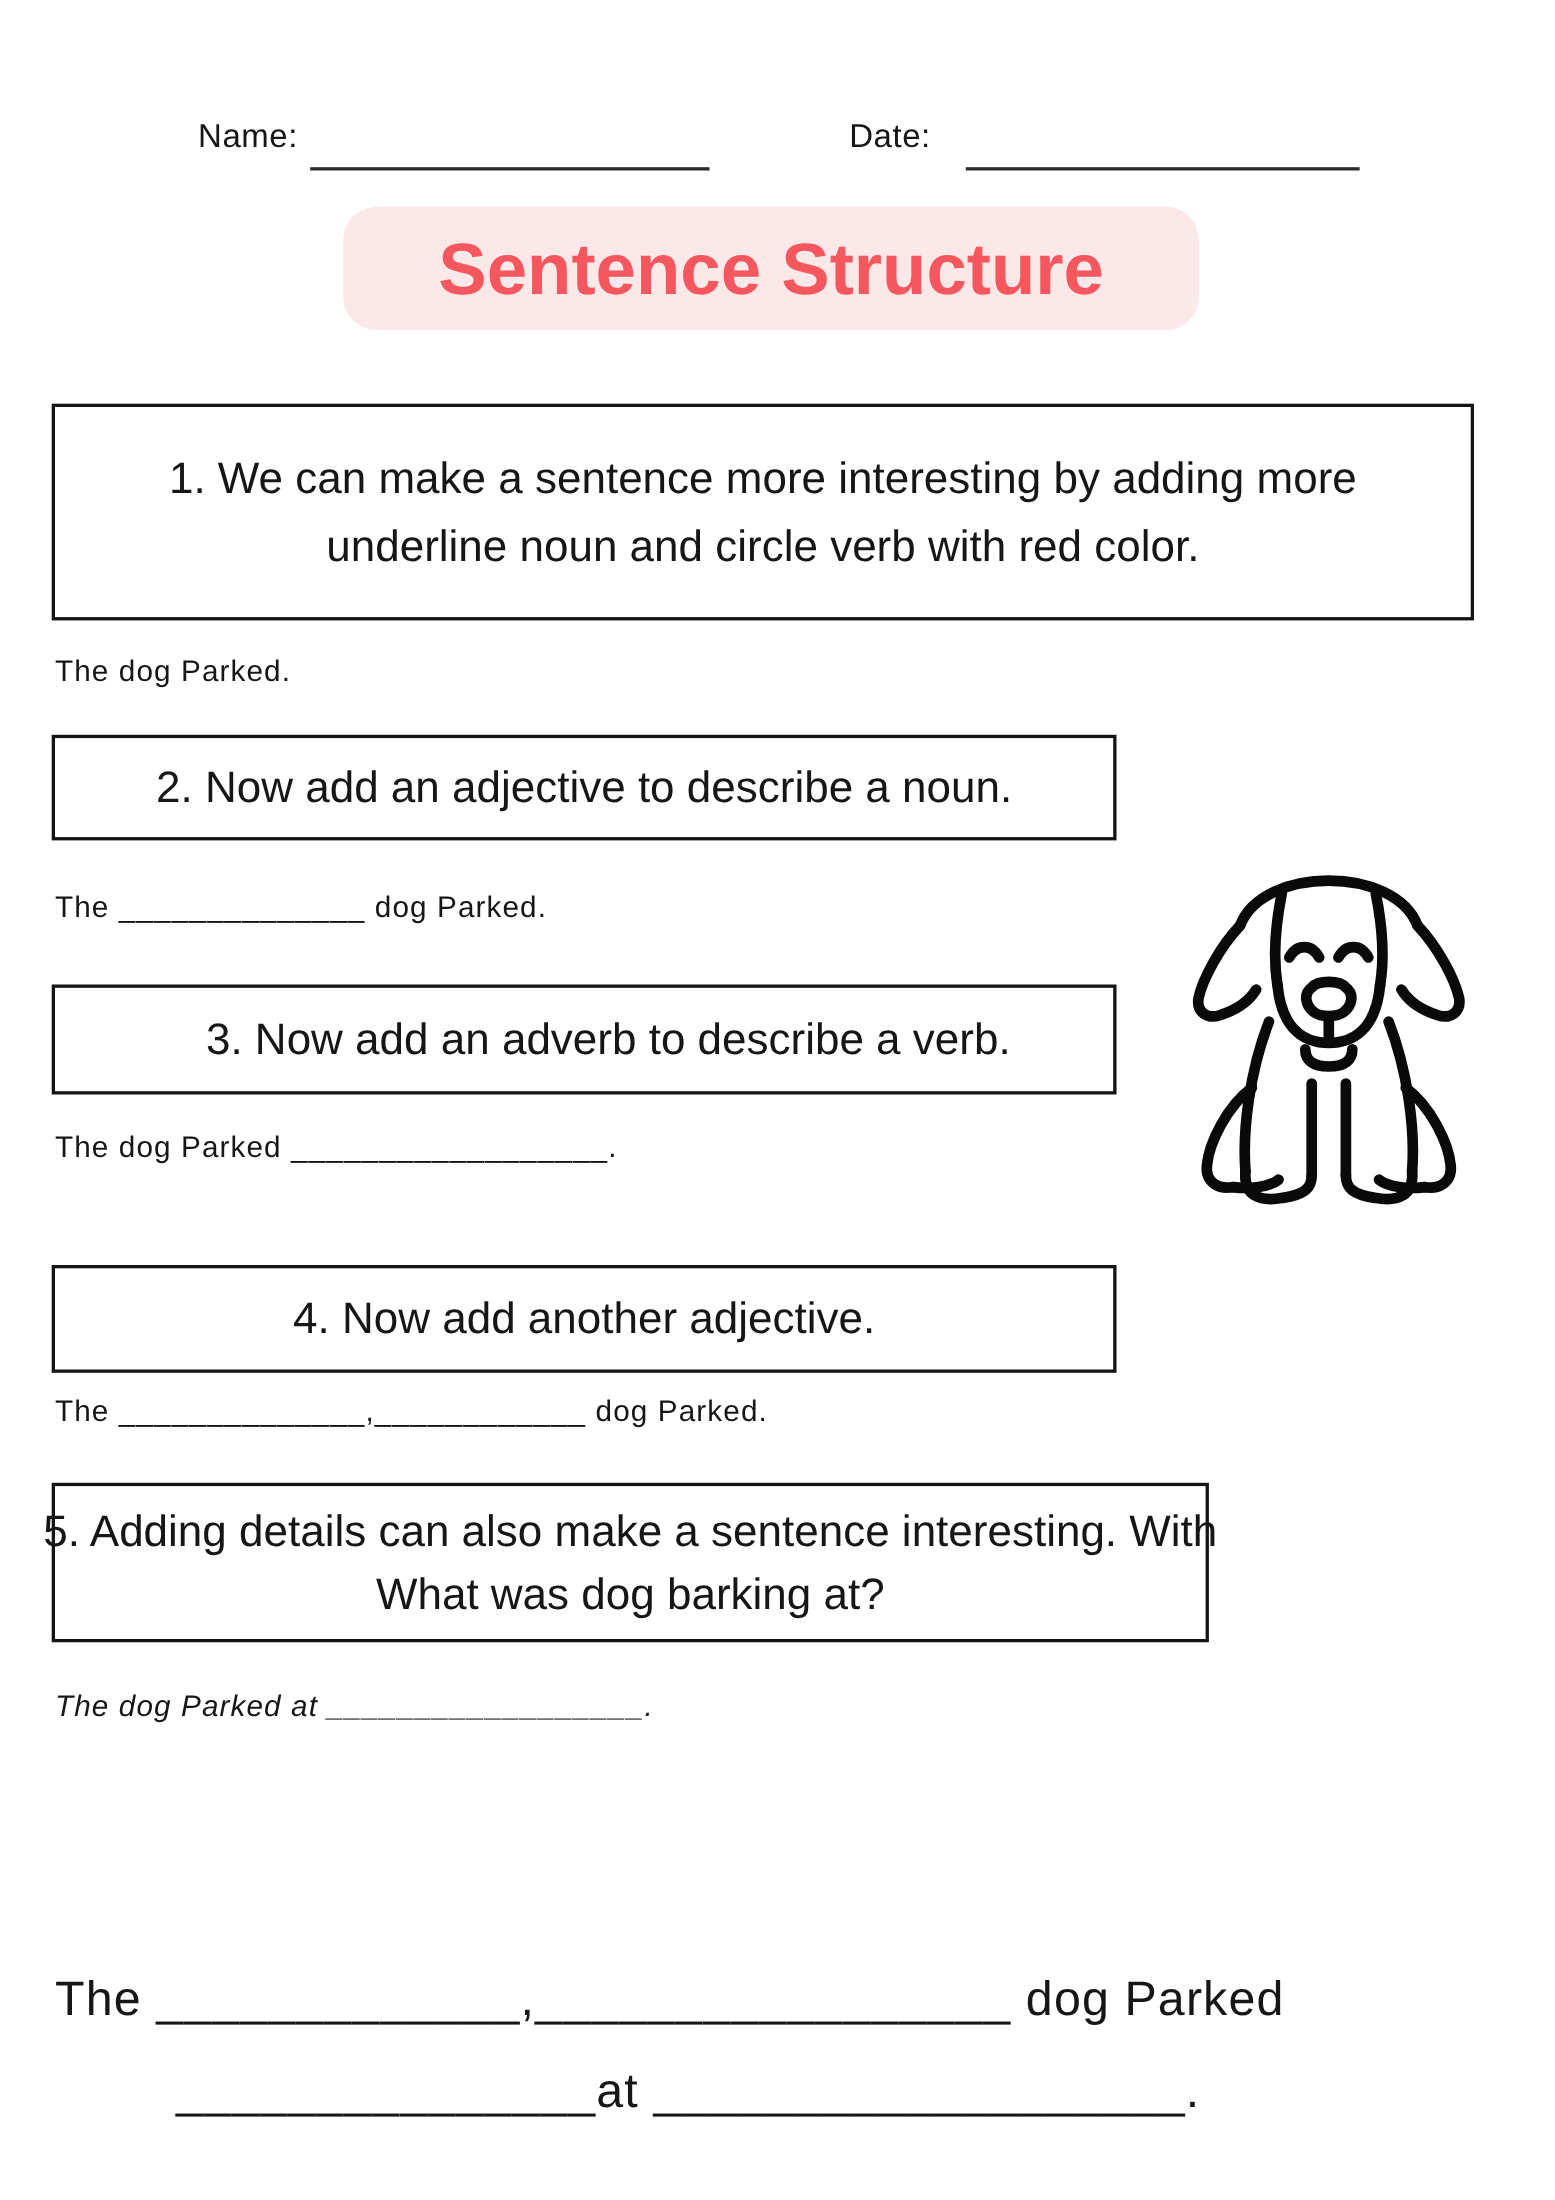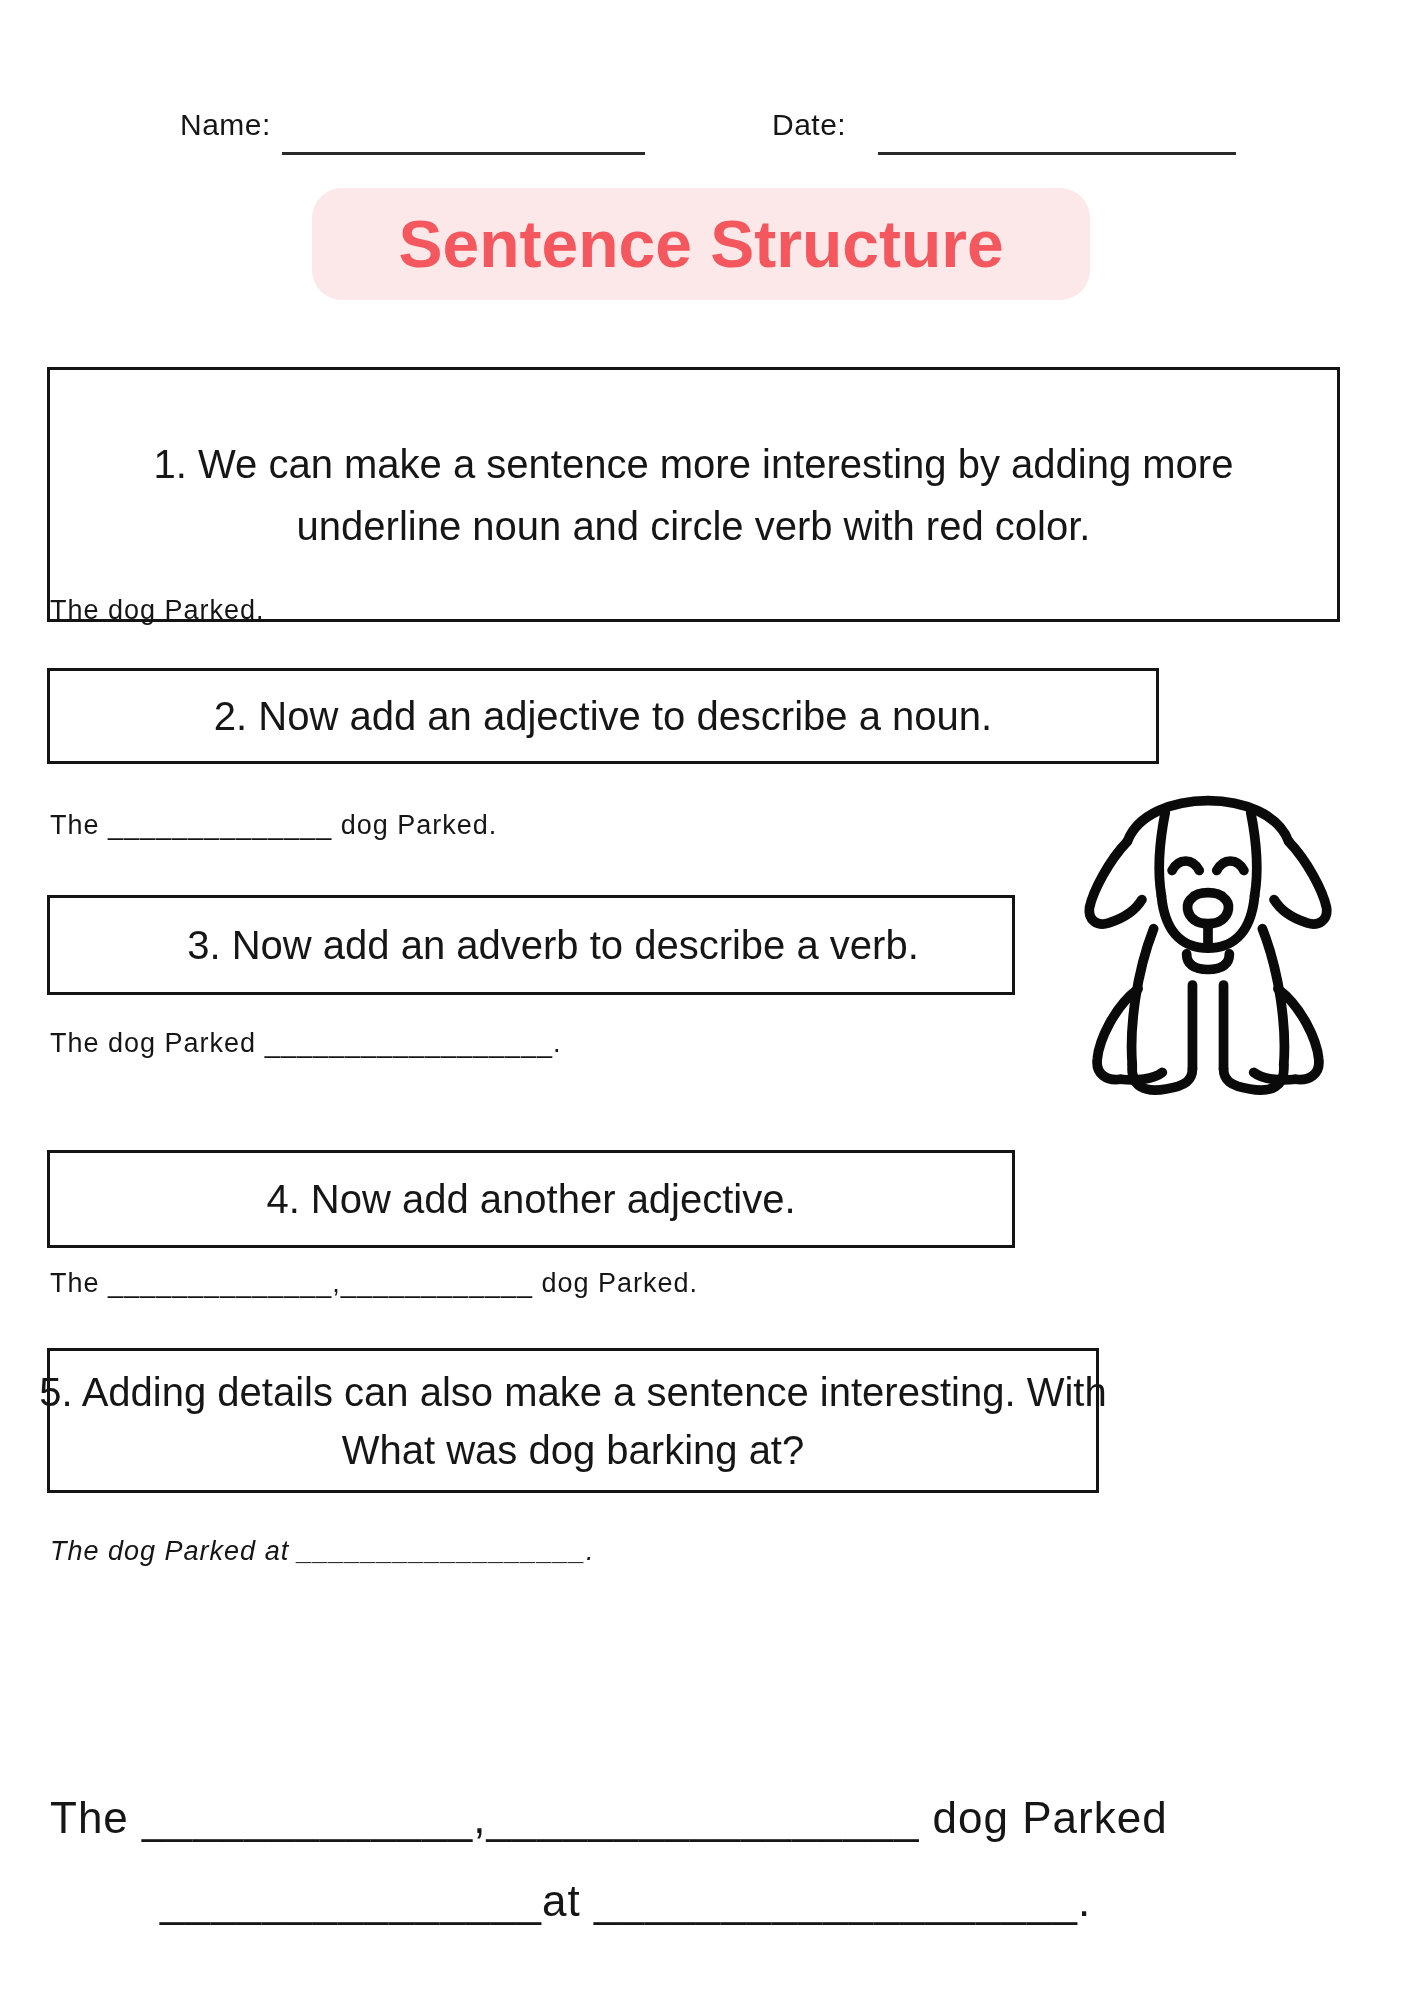--- a/index.html
+++ b/index.html
@@ -42,28 +42,28 @@
 
   <span class="hdr-label" style="left:180px; top:108px;">Name:</span>
   <div class="writing-line" style="left:282px; top:152px; width:363px;"></div>
   <span class="hdr-label" style="left:772px; top:108px;">Date:</span>
   <div class="writing-line" style="left:878px; top:152px; width:358px;"></div>
 
   <div class="banner">
     <span class="banner-title">Sentence Structure</span>
   </div>
 
-  <div class="ibox" style="left:47px; top:367px; width:1293px; height:255px;">
+  <div class="ibox" style="left:47px; top:367px; width:1293px; height:197px;">
     <div class="iline">1. We can make a sentence more interesting by adding more</div>
     <div class="iline">underline noun and circle verb with red color.</div>
   </div>
 
   <div class="sentence" style="left:50px; top:595px;">The dog Parked.</div>
 
-  <div class="ibox" style="left:47px; top:668px; width:1112px; height:96px;">
+  <div class="ibox" style="left:47px; top:668px; width:968px; height:96px;">
     <div class="iline">2. Now add an adjective to describe a noun.</div>
   </div>
 
   <div class="sentence" style="left:50px; top:810px;">The ______________ dog Parked.</div>
 
   <div class="ibox" style="left:47px; top:895px; width:968px; height:100px;padding-left:44px;">
     <div class="iline">3. Now add an adverb to describe a verb.</div>
   </div>
 
   <div class="sentence" style="left:50px; top:1028px;">The dog Parked __________________.</div>

